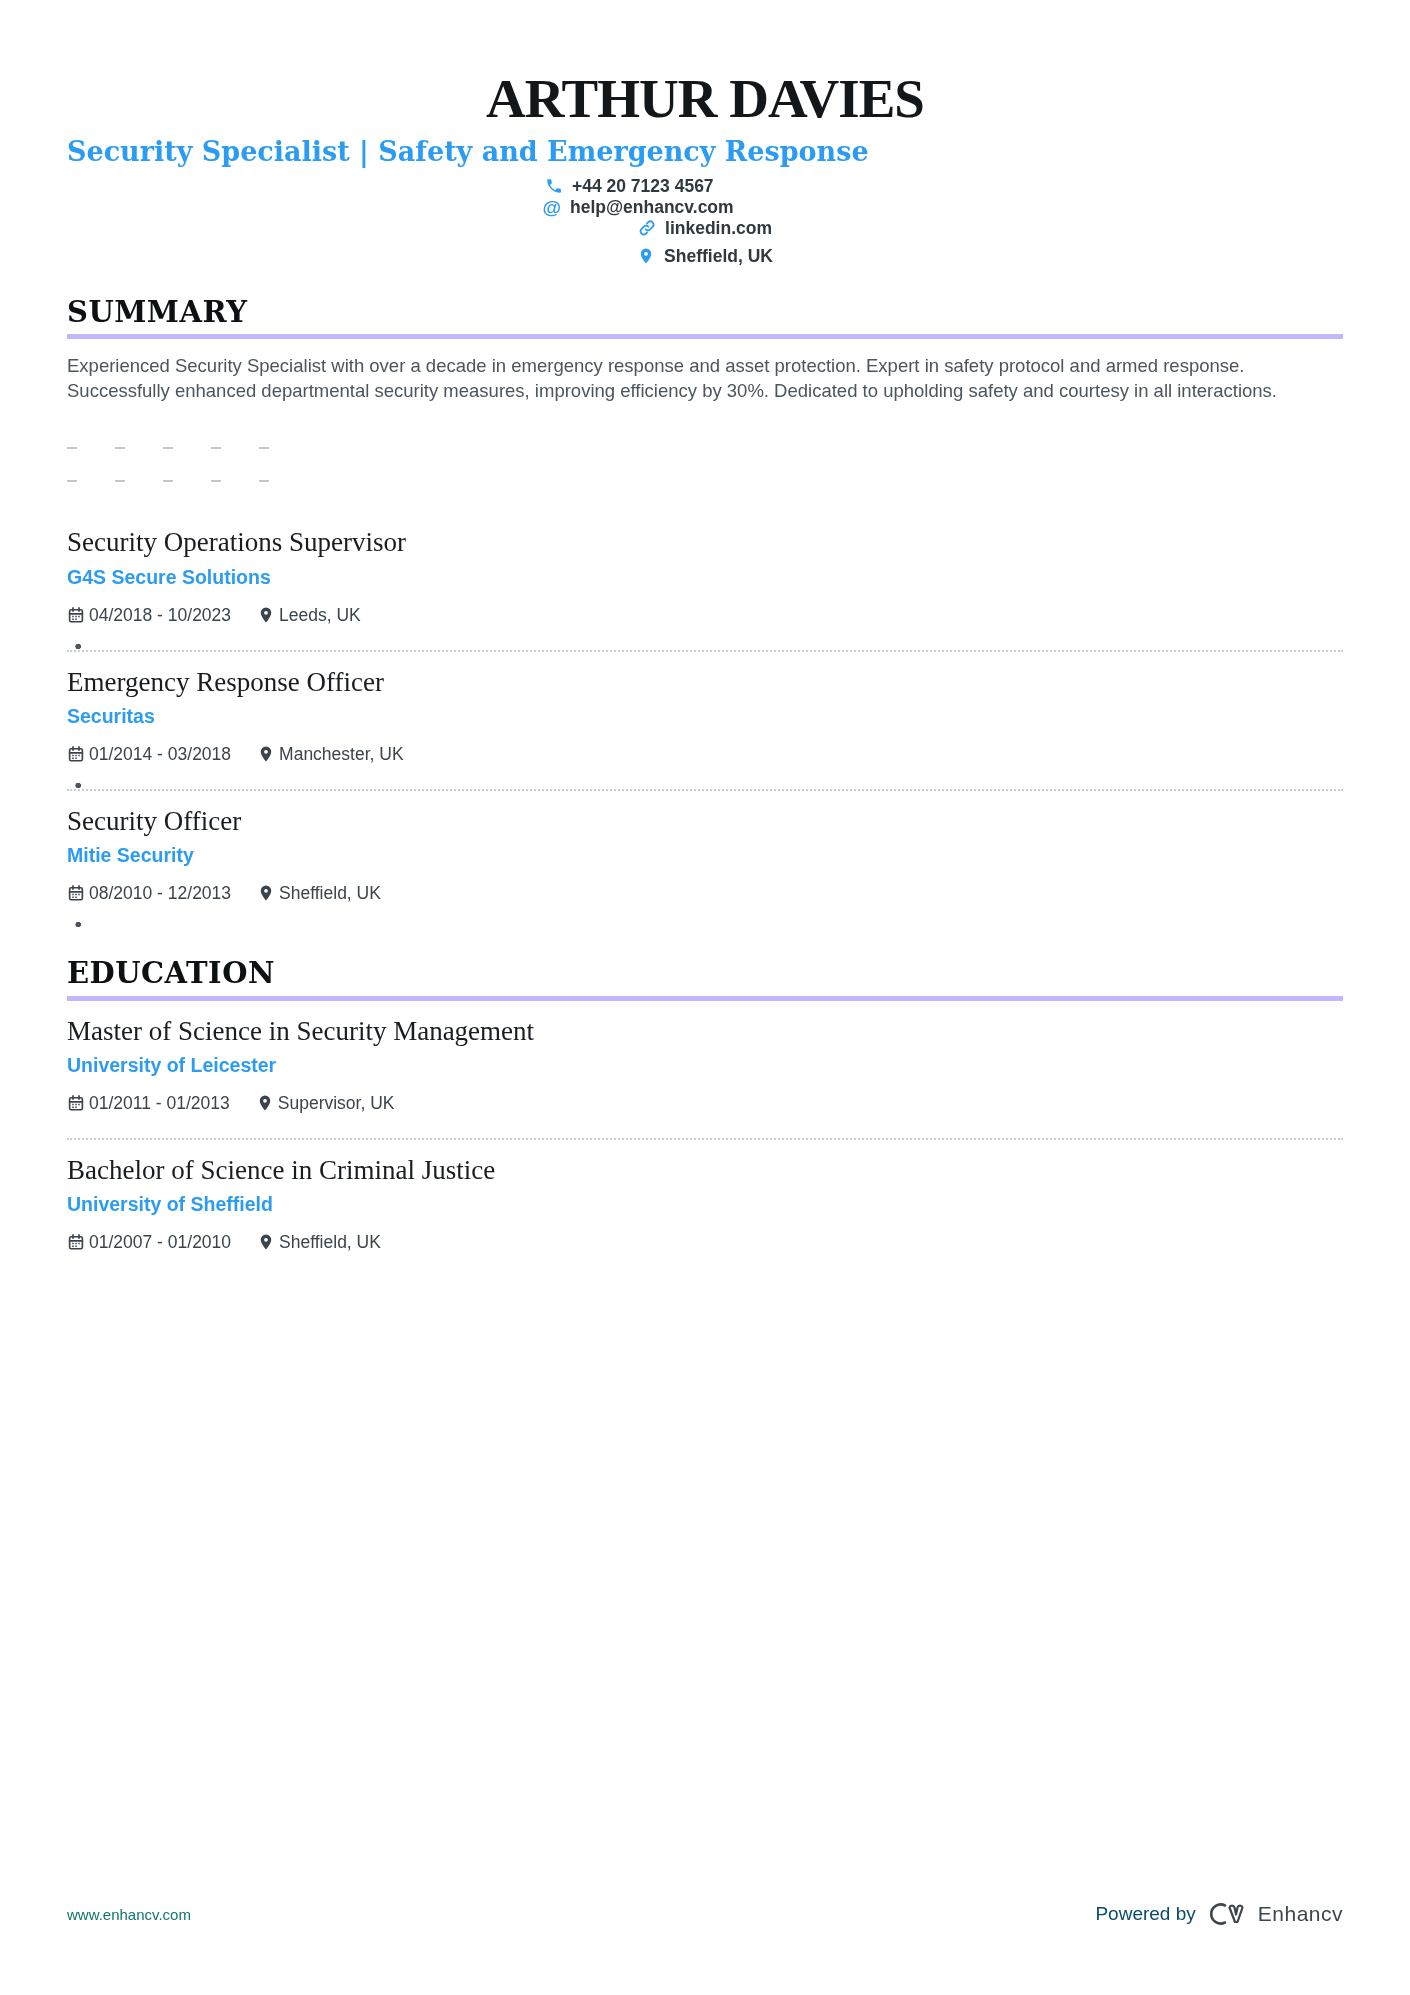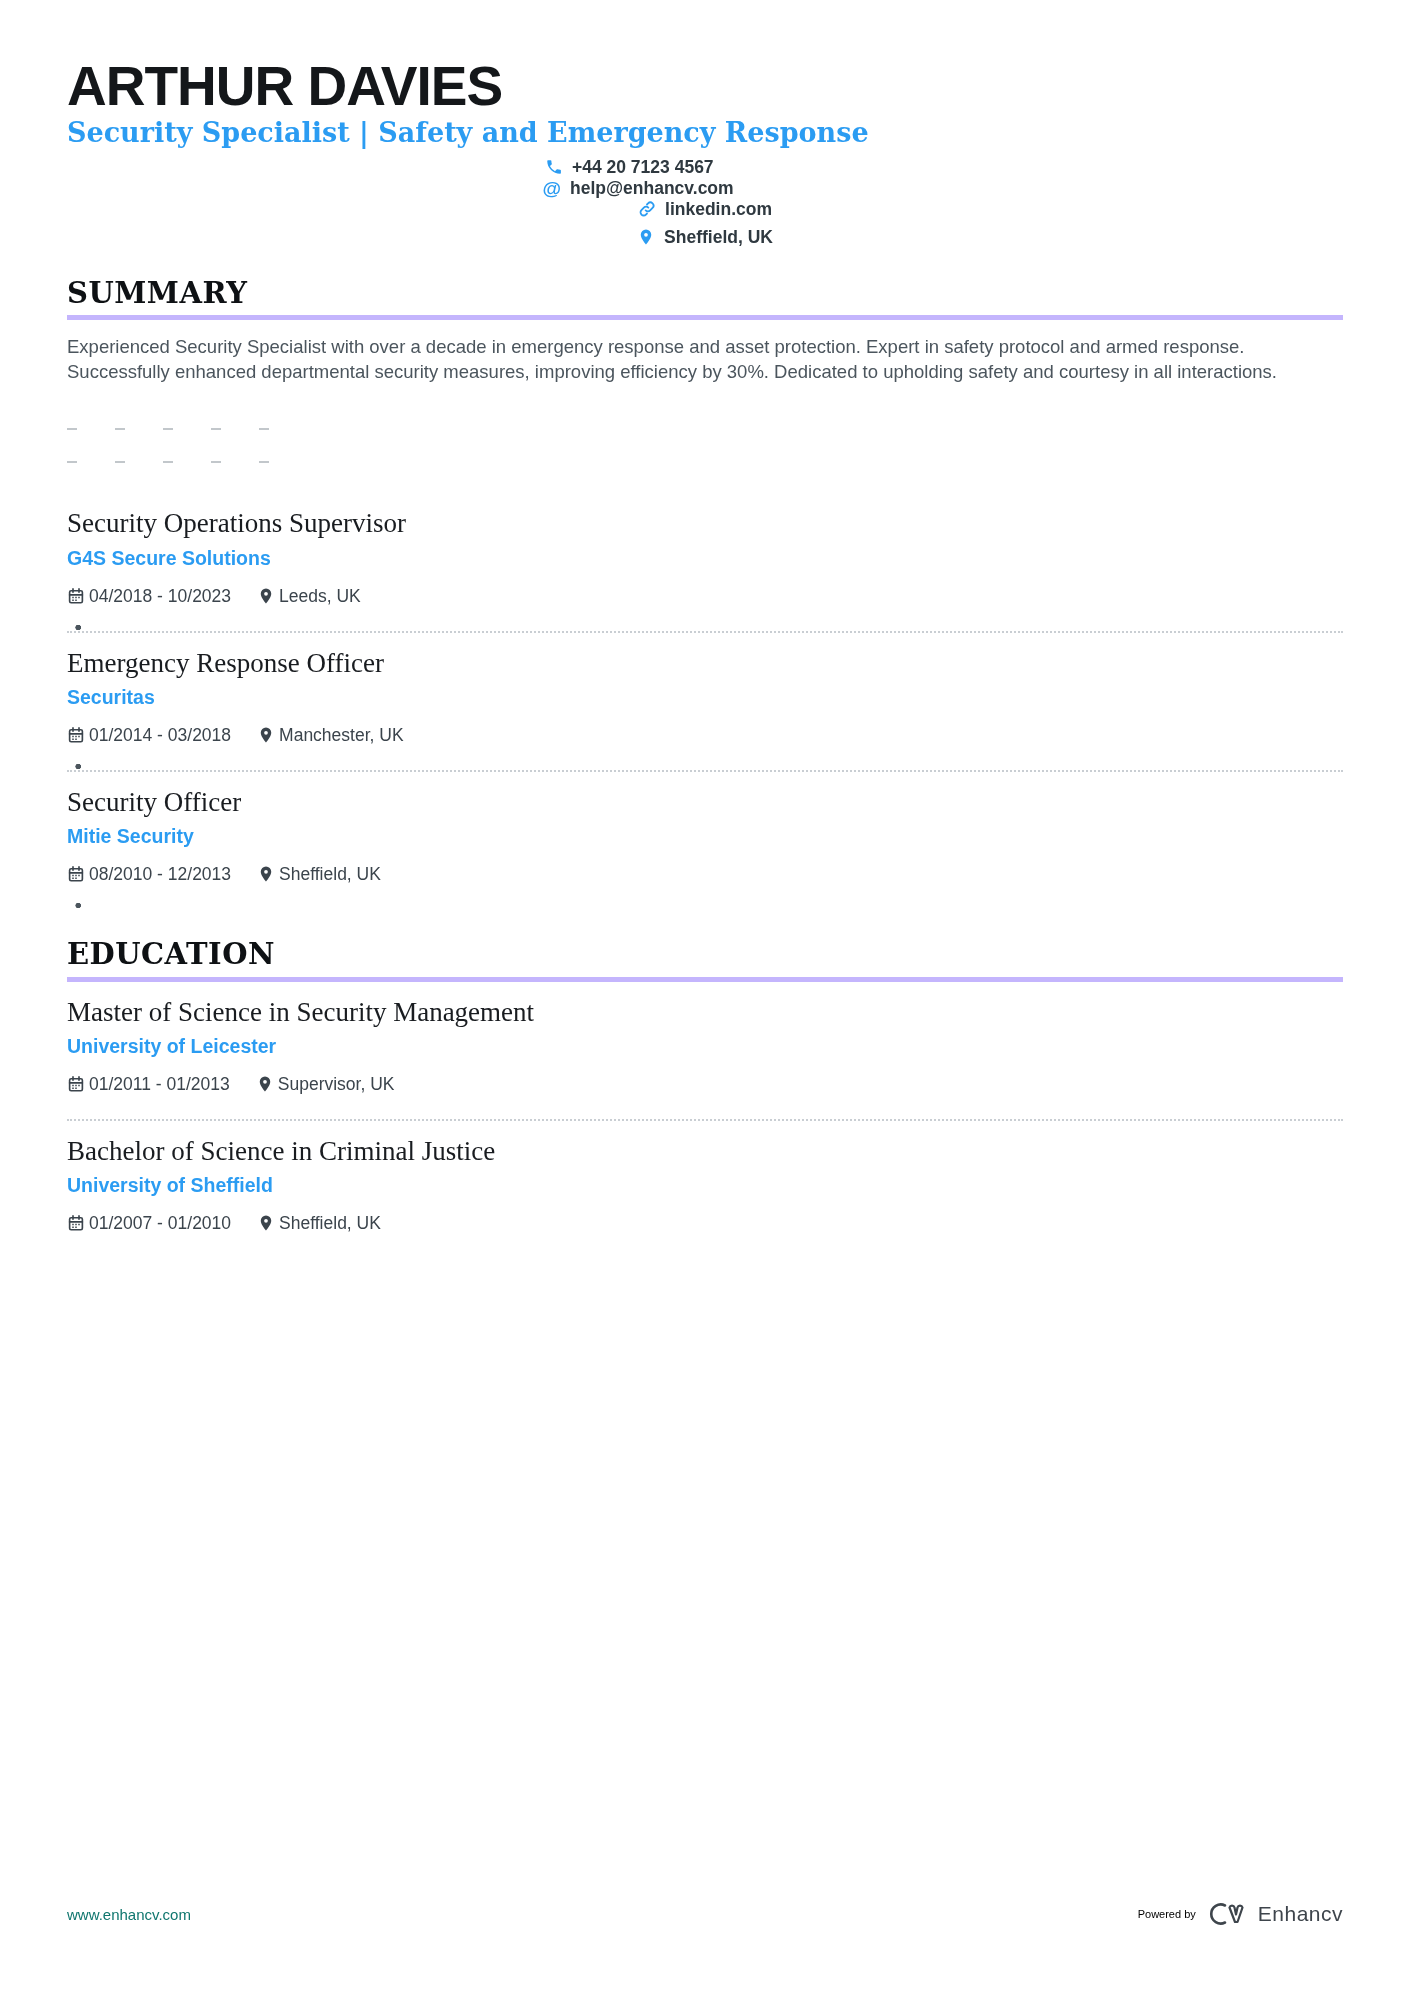--- a/index.html
+++ b/index.html
@@ -9,27 +9,28 @@
     margin:0 auto;
     background:#ffffff;
     box-sizing:border-box;
     padding:60px 67px 0 67px;
     font-family:"Liberation Sans", sans-serif;
     color:#4a545c;
     overflow:hidden;
   }
   
   .name {
-    margin:0;
-    font-family:Liberation Sans, sans-serif;
+    margin:13px;
+    font-family:Liberation Serif, serif;
     font-weight:700;
     font-size:55px;
     line-height:0.95;
     letter-spacing:-1px;
     color:#14171a;
+    text-align:center;
   }
   .role {
     margin:7px 0 9px 0;
     font-family:"DejaVu Serif", serif;
     font-weight:700;
     font-size:27px;
     line-height:1.05;
     color:#2b9cf2;
   }
   .contact-row { display:flex; align-items:center; margin-bottom:7px;flex-direction:column; }
@@ -101,21 +102,21 @@
     position:absolute; left:-16px; top:0;
     color:#4b555d;
   }
   
   .footer {
     position:absolute; left:67px; right:67px; bottom:68px;
     display:flex; justify-content:space-between; align-items:center;
   }
   .site { font-size:15px; color:#0f766e; text-decoration:none; }
   .powered { display:flex; align-items:center; gap:11px; }
-  .powered-label { font-size:11px; color:#000000; }
+  .powered-label { font-size:19px; color:#0c4a6e; }
   .brand-logo { width:40px; height:26px; }
   .brand-name { font-size:21px; color:#3e454c; letter-spacing:0.5px; }
 </style>
 </head>
 <body>
 
 <div class="page">
 
   <header>
     <h1 class="name">ARTHUR DAVIES</h1>

